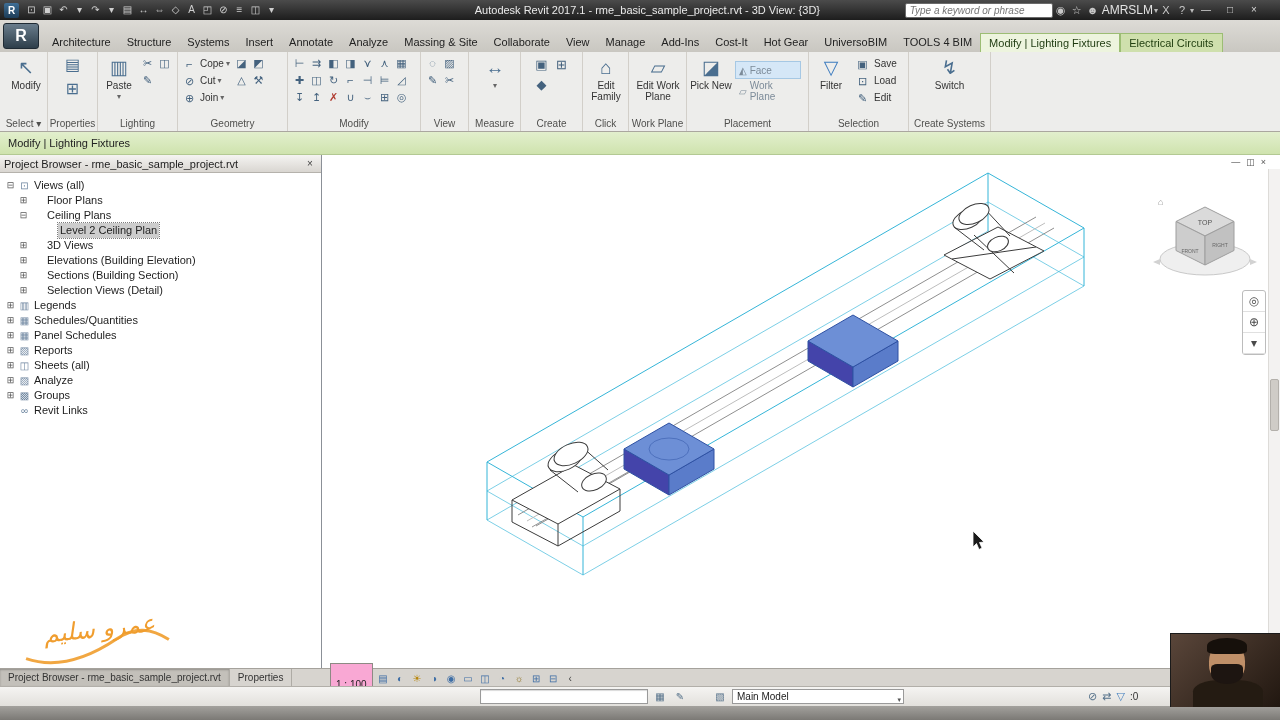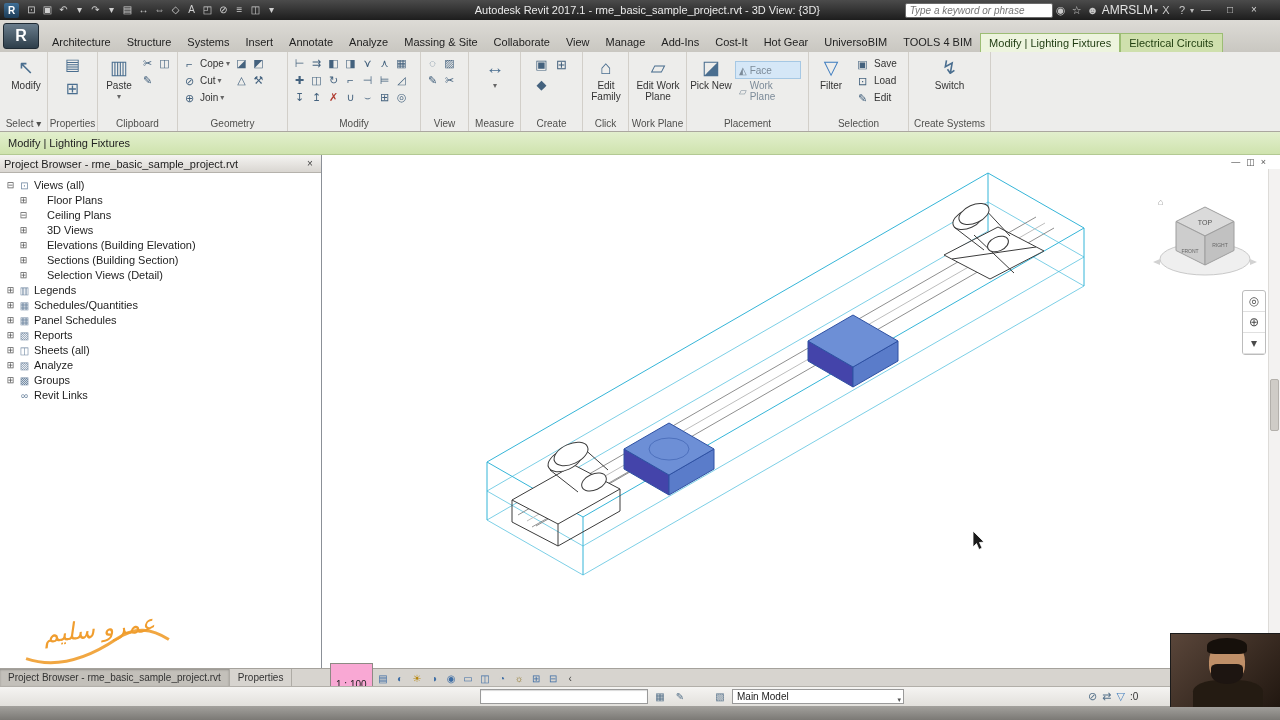--- a/index.html
+++ b/index.html
@@ -185,21 +185,21 @@
       <span class="bicon">▥</span>
       <span>Paste</span>
       <span class="caret" style="color:#666">▾</span>
     </div>
     <div style="display:grid;grid-template-columns:17px 17px;grid-auto-rows:17px">
 
     <span class="smicon">✂</span>
         <span class="smicon">◫</span>
         <span class="smicon">✎</span>
       </div>
-    <div class="panel-label">Clipboard</div>
+    <div class="panel-label">Lighting</div>
   </div>
 
   <div class="panel" style="width:110px;display:flex;gap:3px">
     <div>
 
         <div class="grow">
           <span class="smicon">⌐</span>
           <span>Cope</span>
           <span class="caret" style="color:#666">▾</span>
         </div>
@@ -377,20 +377,25 @@
           <span class="tlb">Floor Plans</span>
         </div>
 
         <div class="trow" style="padding-left: 17px;">
           <span class="texp">⊟</span>
           <span class="tic"></span>
           <span class="tlb">Ceiling Plans</span>
         </div>
 
 
+        <div class="trow selected" style="padding-left: 30px;">
+          <span class="texp"></span>
+          <span class="tic"></span>
+          <span class="tlb">Level 2 Ceiling Plan</span>
+        </div>
 
 
         <div class="trow" style="padding-left: 17px;">
           <span class="texp">⊞</span>
           <span class="tic"></span>
           <span class="tlb">3D Views</span>
         </div>
 
         <div class="trow" style="padding-left: 17px;">
           <span class="texp">⊞</span>

